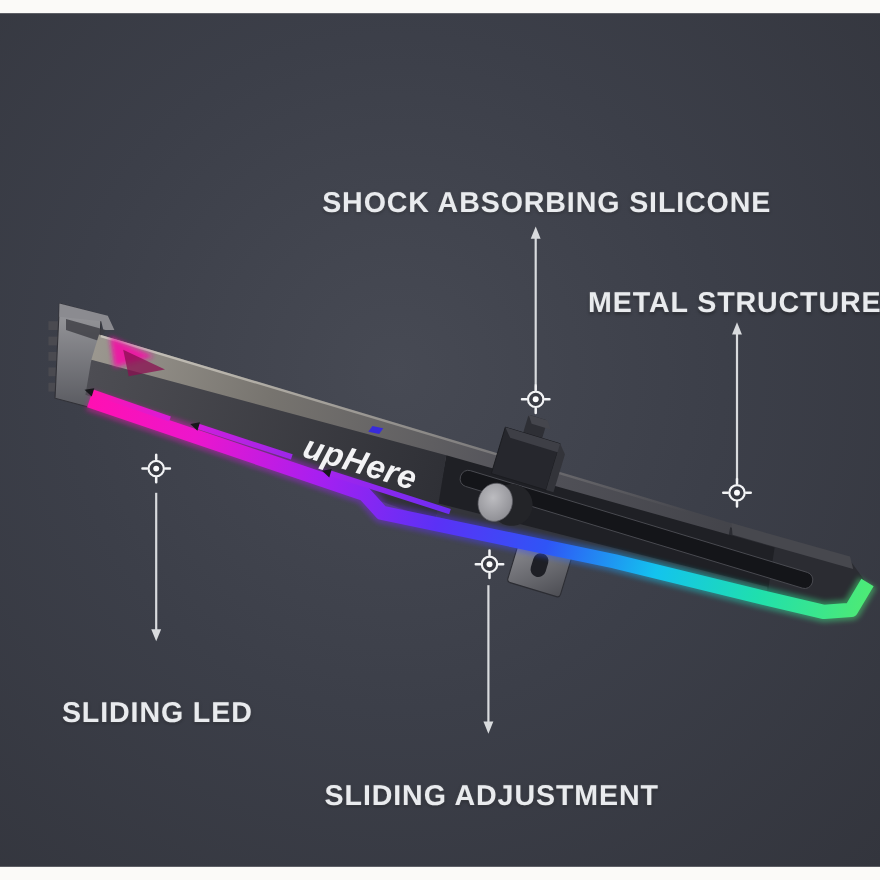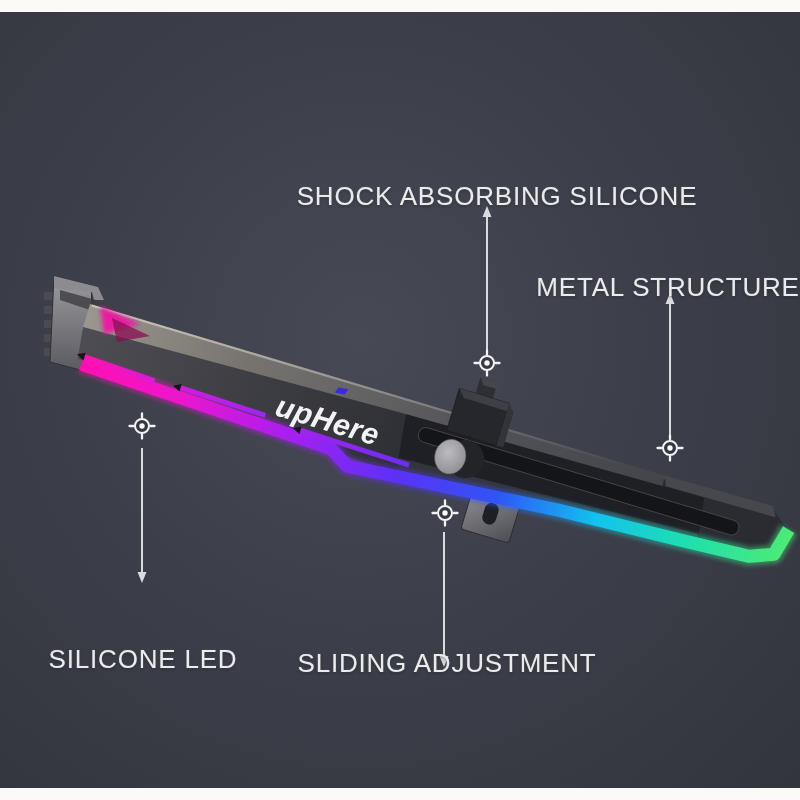--- a/index.html
+++ b/index.html
@@ -8,23 +8,22 @@
     background:#fbfaf8;
     font-family:"Liberation Sans", sans-serif;
   }
   .photo{
     position:absolute;left:0;top:12px;width:800px;height:776px;
     background:radial-gradient(ellipse at 45% 42%, #474a54 0%, #3c3f49 48%, #33353d 100%);
   }
   .scene{position:absolute;left:0;top:0;width:800px;height:800px;}
   .callout-label{
     position:absolute;transform:translateX(-50%);
-    color:#e9ebee;font-weight:400;font-size:26px;letter-spacing:.8px;white-space:nowrap;
+    color:#e9ebee;font-weight:700;font-size:26px;letter-spacing:.8px;white-space:nowrap;
     text-shadow:0 0 2px rgba(255,255,255,.22), 0 1px 3px rgba(0,0,0,.45);
-    margin-top:12px;
   }
 </style>
 </head>
 <body>
 
 <div class="stage">
   <div class="photo"></div>
 
   <svg class="scene" viewBox="0 0 800 800">
     <defs>
@@ -155,15 +154,15 @@
       <polygon points="444,667 439.5,656 448.5,656"></polygon>
     </g>
     <use href="#reticle" x="473" y="349" width="28" height="28"></use>
     <use href="#reticle" x="656" y="434" width="28" height="28"></use>
     <use href="#reticle" x="128" y="412" width="28" height="28"></use>
     <use href="#reticle" x="431" y="499" width="28" height="28"></use>
   </svg>
 
   <div class="callout-label" style="left:497px;top:169px;">SHOCK ABSORBING SILICONE</div>
   <div class="callout-label" style="left:668px;top:260px;">METAL STRUCTURE</div>
-  <div class="callout-label" style="left:143px;top:632px;">SILICONE LED</div>
-  <div class="callout-label" style="left:447px;top:636px;">SLIDING ADJUSTMENT</div>
+  <div class="callout-label" style="left:143px;top:632px;">SLIDING LED</div>
+  <div class="callout-label" style="left:447px;top:708px;">SLIDING ADJUSTMENT</div>
 </div>
 
 </body></html>

